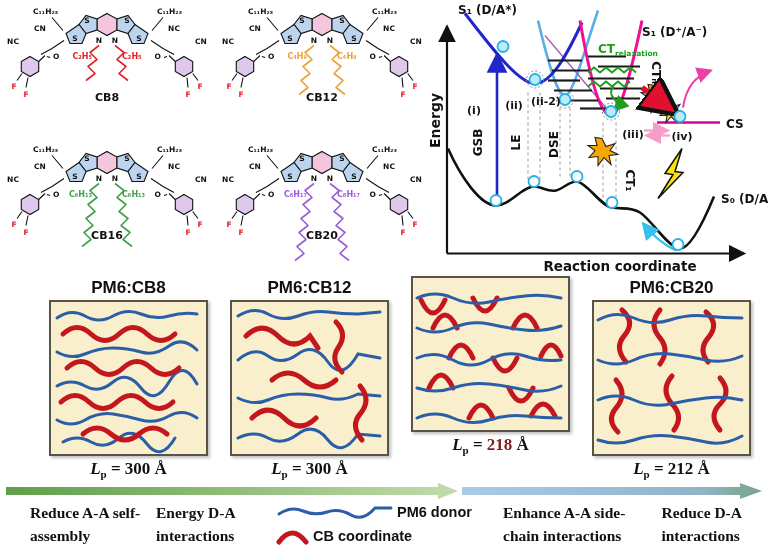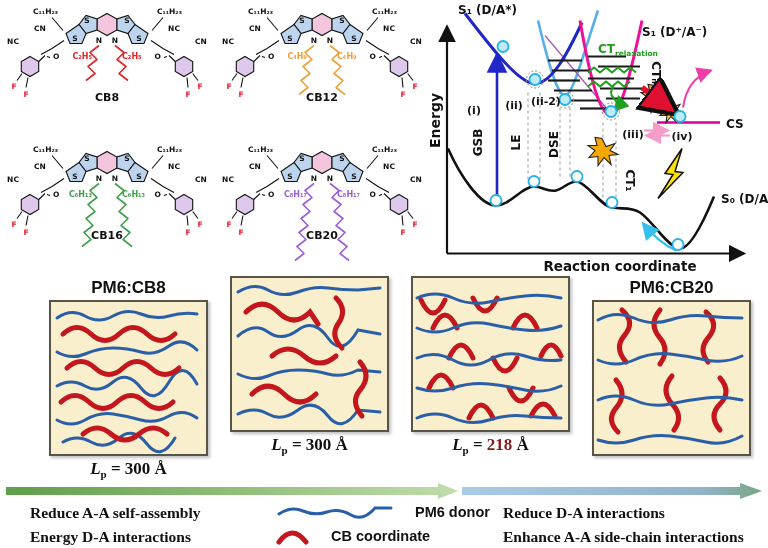--- a/index.html
+++ b/index.html
@@ -24,25 +24,25 @@
   .panels-row{height:207px;display:flex;justify-content:space-between;padding:0 6px;box-sizing:border-box;margin-left:32px;}
   .panel{width:184px;display:flex;flex-direction:column;align-items:center;}
   .panel-title{font:700 17px "Liberation Sans",sans-serif;color:#111;height:24px;line-height:24px;}
   .panel-box{border:2px solid #57544a;box-shadow:2px 2px 3px rgba(0,0,0,.25);}
   .lp-caption{font:700 17px "Liberation Serif",serif;color:#111;height:26px;line-height:26px;}
   .lp-caption i{font-style:italic;}
   .lp-caption sub{font-size:11px;}
   .lp-val-red{color:#7f1d1d;}
   .arrows-band{height:16px;}
   .notes{flex:1;display:flex;padding:2px 0 0 30px;box-sizing:border-box;}
-  .note-col{display:flex;flex-direction:column;justify-content:space-around;}
+  .note-col{display:flex;flex-direction:row;justify-content:space-around;}
   .note-col p{margin:0;font:700 15.5px "Liberation Serif",serif;color:#111;line-height:23px;}
   .left-notes{width:245px;}
   .legend{width:228px;display:flex;flex-direction:column;justify-content:space-around;}
-  .legend-row{display:flex;align-items:center;gap:20px;}
+  .legend-row{display:flex;align-items:center;gap:2px;}
   .legend-label{font:700 14.5px "Liberation Sans",sans-serif;color:#111;}
   .right-notes{flex:1;}
 </style>
 </head>
 <body>
 
 <div class="fig">
 
   <div class="top">
 
@@ -379,20 +379,21 @@
           <path d="M12,32 q14,-13 28,0 t28,0 t28,0 t28,0"></path>
           <path d="M16,66 q14,-13 28,0 t28,0 t28,0 t28,0"></path>
           <path d="M10,100 q14,-13 28,0 t28,0 t28,0 t28,0"></path>
           <path d="M32,132 q14,-12 28,0 t28,0 t28,0"></path>
         </g>
       </svg>
       <div class="lp-caption"><i>L</i><sub>p</sub> <span>=</span> <span>300</span> <span>Å</span></div>
     </div>
 
     <div class="panel">
+      <div class="panel-title">PM6:CB12</div>
       <svg class="panel-box" width="155" height="152" viewBox="0 0 155 152">
         <rect x="0" y="0" width="155" height="152" fill="#f9efcd"></rect>
         <g fill="none" stroke-width="3" stroke-linecap="round" stroke="#2a5fa8">
           <path d="M6,14 q16,-10 30,-2 t30,2 t30,-4 t30,2 l22,-2"></path>
           <path d="M6,58 q16,-14 30,-4 t30,-2 t30,8 t30,-8 l22,4"></path>
           <path d="M6,96 q16,8 30,2 t30,-6 t30,4 t30,-4 l22,2"></path>
           <path d="M6,136 q16,-8 30,0 t30,-4 t30,6 t30,-6 l22,2"></path>
         </g>
         <g fill="none" stroke-width="5" stroke-linecap="round" stroke="#c4161d">
           <path d="M14,34 q16,-16 32,0 t32,0 l8,12"></path>
@@ -444,20 +445,21 @@
           <path d="M78,74 q-12,14 0,28 q12,12 2,26"></path>
           <path d="M126,76 q12,14 0,26 q-12,12 0,26"></path>
         </g>
         <g fill="none" stroke-width="3" stroke-linecap="round" stroke="#2a5fa8">
           <path d="M4,18 q18,-10 36,-2 t36,2 t36,-4 t36,2"></path>
           <path d="M4,58 q18,8 36,0 t36,-6 t36,6 t36,-4"></path>
           <path d="M4,98 q18,-8 36,0 t36,4 t36,-6 t36,2"></path>
           <path d="M4,138 q18,6 36,0 t36,-4 t36,6 t36,-6"></path>
         </g>
       </svg>
+      <div class="lp-caption"><i>L</i><sub>p</sub> <span>=</span> <span>212</span> <span>Å</span></div>
     </div>
   </div>
 
   <div class="arrows-band">
     <svg width="768" height="16" viewBox="0 0 768 16">
       <defs>
         <linearGradient id="gGreen" x1="0" y1="0" x2="1" y2="0">
           <stop offset="0" stop-color="#5f9e4a"></stop>
             <stop offset="1" stop-color="#c2dcab"></stop>
         </linearGradient>
@@ -485,18 +487,18 @@
         <span class="legend-label">PM6 donor</span>
       </div>
       <div class="legend-row">
         <svg width="36" height="18" viewBox="0 0 36 18">
           <path d="M4,15 q13,-18 27,0" fill="none" stroke-width="5" stroke-linecap="round" stroke="#c4161d"></path>
         </svg>
         <span class="legend-label">CB coordinate</span>
       </div>
     </div>
     <div class="note-col right-notes">
+      <p>Enhance A-A side-chain interactions</p>
       <p>Reduce D-A interactions</p>
-      <p>Enhance A-A side-chain interactions</p>
     </div>
   </div>
 
 </div>
 
 </body></html>

